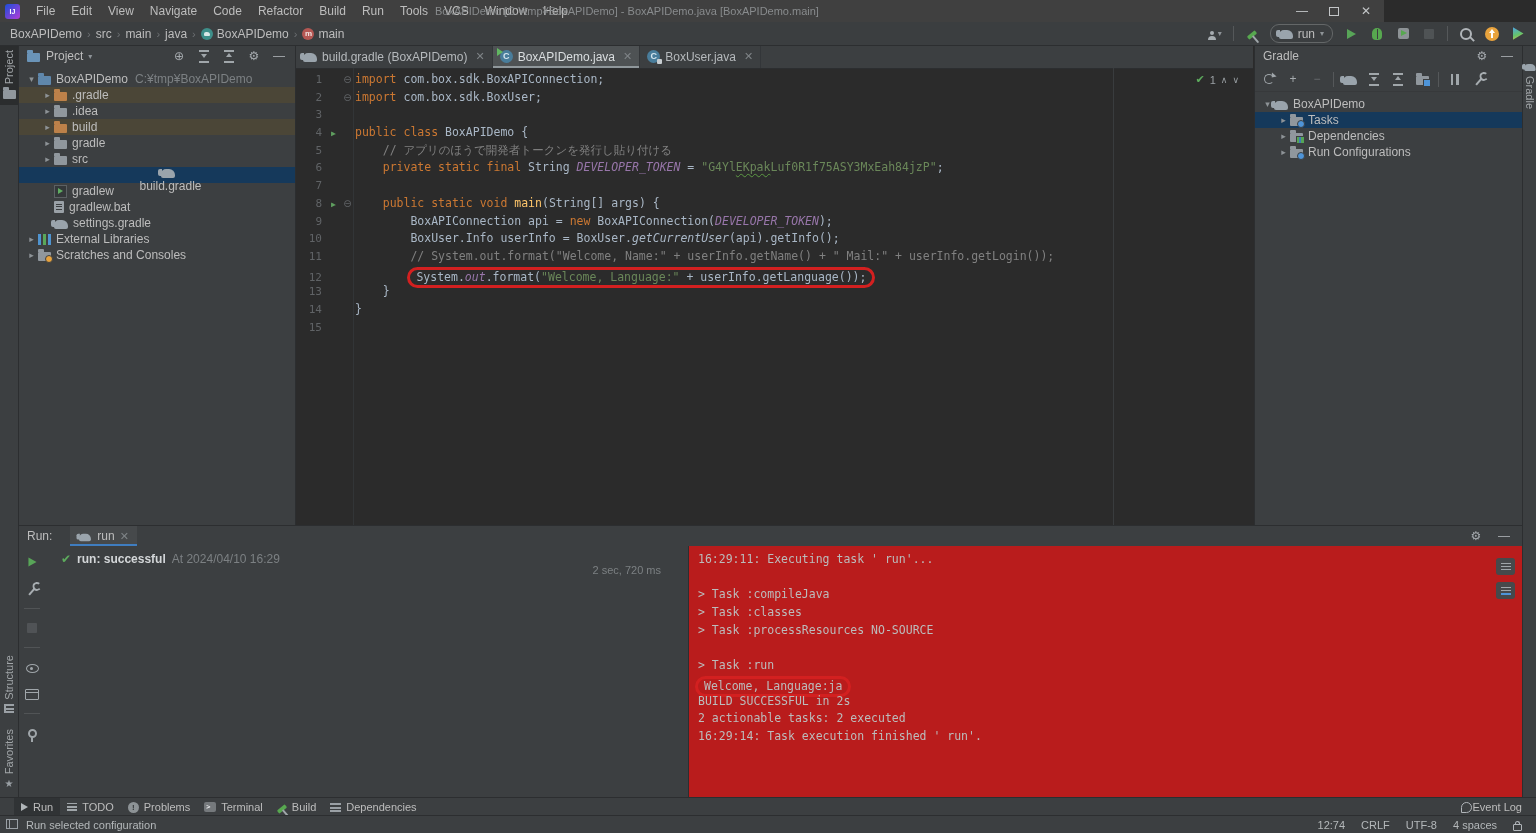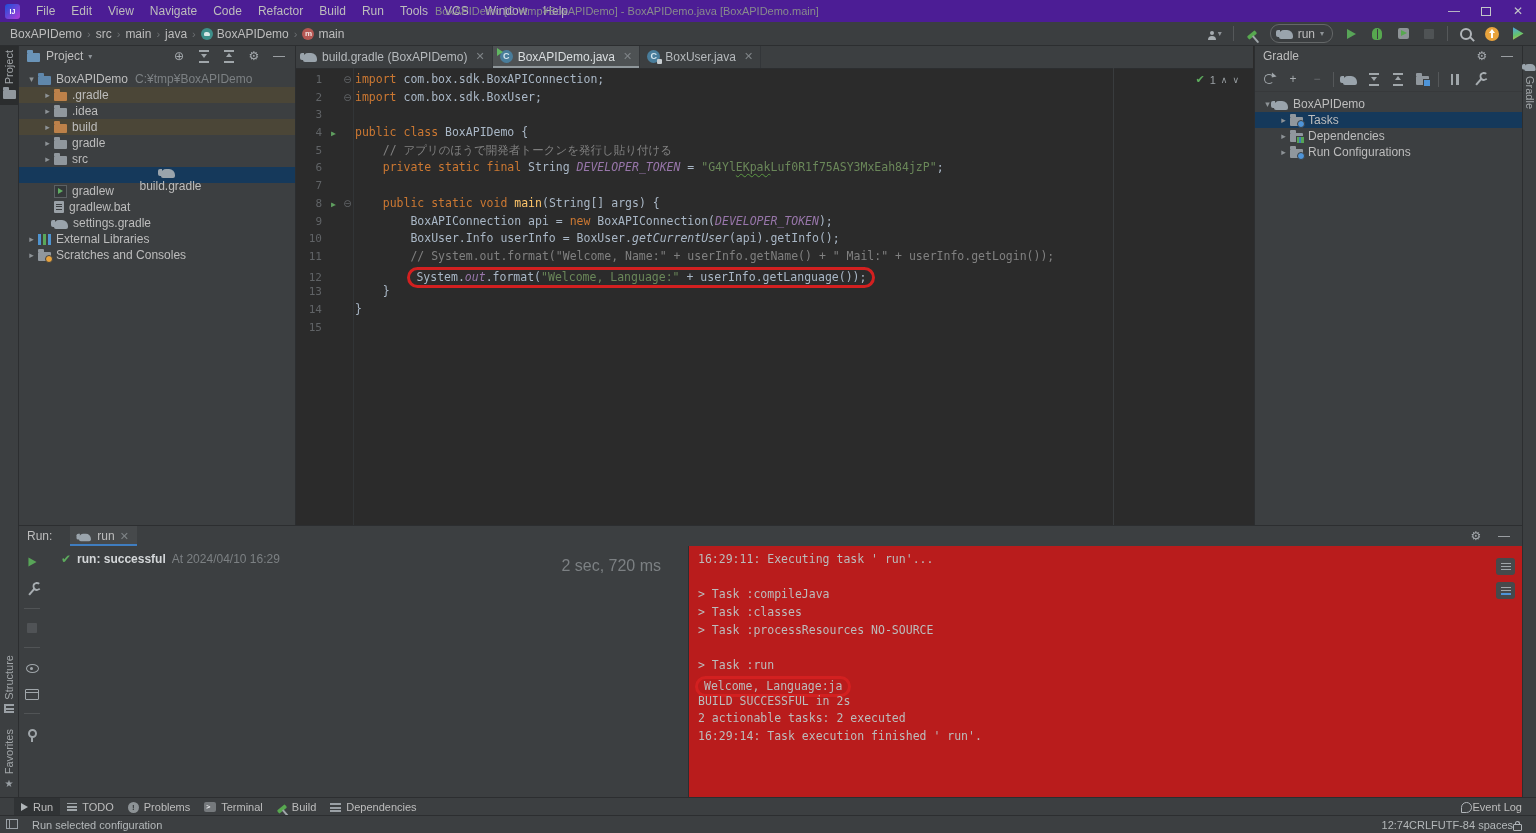--- a/index.html
+++ b/index.html
@@ -1,21 +1,21 @@
 <!DOCTYPE html>
 <html><head>
 <meta charset="utf-8">
 <style>
   html,body{margin:0;padding:0}
   body{width:1536px;height:833px;position:relative;overflow:hidden;background:#2b2b2b;
        font-family:"Liberation Sans",sans-serif;color:#bbbbbb;-webkit-font-smoothing:antialiased}
   .glyph{font-family:"DejaVu Sans",sans-serif;font-style:normal}
 
   
-  .titlebar{position:absolute;left:0;top:0;width:1536px;height:22px;background:#4c1d95;display:flex;align-items:center;z-index:9}
+  .titlebar{position:absolute;left:0;top:0;width:1384px;height:22px;background:#404040;display:flex;align-items:center;z-index:9}
   .app-logo{width:15px;height:15px;margin-left:5px;border-radius:3px;background:linear-gradient(135deg,#1b4fd8,#b43bd8);
             color:#fff;font:700 7px/15px "Liberation Sans",sans-serif;text-align:center;flex:none}
   .menubar{display:flex;margin-left:8px}
   .menu-item{padding:0 8px;font-size:12px;color:#bdbdbd;line-height:22px;cursor:default}
   .wtitle{position:absolute;left:435px;top:0;line-height:22px;font-size:11px;color:#888b8d;white-space:nowrap}
   .wbtns{position:absolute;right:2px;top:0;display:flex;height:22px}
   .wbtn{width:32px;text-align:center;line-height:22px;color:#c3c6c8;font-size:12px}
   .wmax{display:inline-block;width:8px;height:7px;border:1px solid #c3c6c8;margin-top:7px}
 
   
@@ -90,36 +90,36 @@
   .runheader .rlab{margin-left:8px}
   .rtab{display:flex;align-items:center;gap:5px;height:20px;padding:0 8px;margin-left:18px;background:#46494b;box-shadow:inset 0 -2px 0 #3f7dc0}
   .rtab .x{color:#7f8487;font-size:11px}
   .rh-icons{position:absolute;right:10px;top:0;height:20px;display:flex;align-items:center;gap:12px}
   .runtools{position:absolute;left:0;top:20px;width:26px;bottom:0;display:flex;flex-direction:column;align-items:center;padding-top:8px;gap:11px;box-sizing:border-box}
   .hdiv{width:16px;height:1px;background:#515456}
   .runtree{position:absolute;left:26px;top:20px;width:643px;bottom:0;font-size:12px}
   .runrow{display:flex;align-items:center;gap:6px;margin:6px 0 0 16px;position:relative;width:600px}
   .runrow .rname{font-weight:bold;color:#d3d6d8}
   .runrow .rtime{color:#7c8083}
-  .rdur{position:absolute;right:0;top:5px;color:#7c8083;font-size:16px}
+  .rdur{position:absolute;right:0;top:12px;color:#7c8083;font-size:11px}
   .console{position:absolute;left:669px;top:20px;width:960px;bottom:0;background:#b91c1c;border-left:1px solid #2c2e30;padding:6px 8px 0 9px;box-sizing:border-box}
   .lrow{height:17.7px;line-height:17.7px;font:11.5px "DejaVu Sans Mono",monospace;color:#bcbcbc;white-space:pre}
   .consbtns{position:absolute;right:7px;top:32px;display:flex;flex-direction:column;gap:7px}
   .cbtn{width:19px;height:17px;background:#46494b;border-radius:3px;display:flex;align-items:center;justify-content:center}
 
   
   .bottombar{position:absolute;left:0;top:797px;width:1536px;height:18px;background:#3c3f41;border-top:1px solid #2c2e30;
              display:flex;align-items:center;font-size:11px;color:#bdbdbd;z-index:9}
   .bb-item{display:flex;align-items:center;gap:5px;padding:0 7px;height:18px}
   .bb-item.active{background:#303335}
   .bb-right{margin-left:auto;margin-right:14px;display:flex;align-items:center;}
   .statusbar{position:absolute;left:0;top:815px;width:1536px;height:18px;background:#3c3f41;border-top:1px solid #2c2e30;
              display:flex;align-items:center;font-size:11px;color:#b4b8ba;z-index:9}
-  .sb-left{display:flex;gap:14px;margin-left:6px}
-  .sb-right{margin-left:auto;display:flex;align-items:flex-end;margin-right:14px}
+  .sb-left{display:flex;gap:8px;margin-left:6px}
+  .sb-right{margin-left:auto;display:flex;align-items:flex-end;gap:16px;margin-right:14px}
 
   
   .ico{display:inline-block;position:relative;vertical-align:middle;flex:none}
   .ico-folder,.ico-folder-orange,.ico-folder-root,.ico-folder-gear,.ico-folder-chart,.ico-scratches,.ico-group
     {width:13px;height:9px;background:#90979d;border-radius:1px;margin-top:2px}
   .ico-folder::before,.ico-folder-orange::before,.ico-folder-root::before,.ico-folder-gear::before,
   .ico-folder-chart::before,.ico-scratches::before,.ico-group::before
     {content:'';position:absolute;top:-3px;left:0;width:6px;height:3px;background:inherit;border-radius:1px 1px 0 0}
   .ico-folder-orange{background:#bd8149}
   .ico-folder-root{background:#5f87ab}

